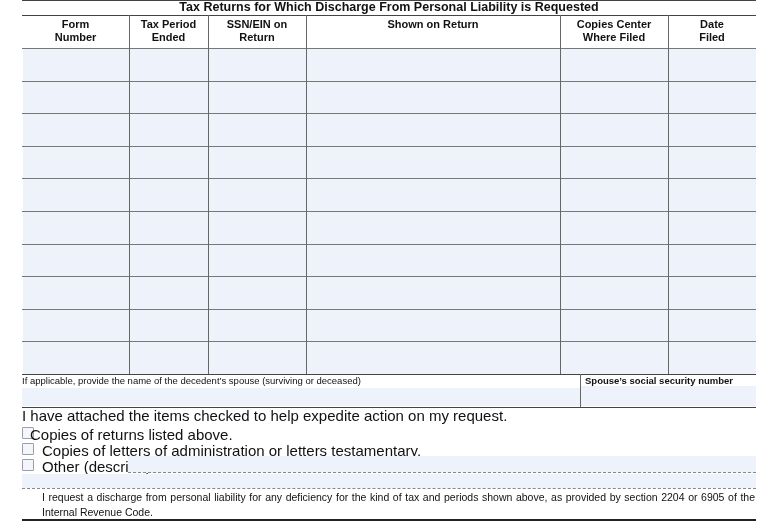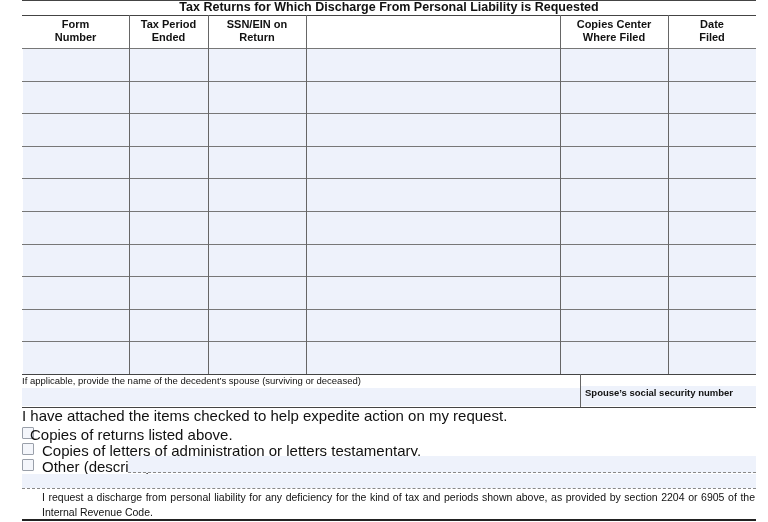--- a/index.html
+++ b/index.html
@@ -13,21 +13,21 @@
   .title {
     position:absolute; left:22px; width:734px; top:0px; height:15px;
     text-align:center; font-weight:bold; font-size:12.5px; line-height:15px;
   }
   .hdr {
     position:absolute; top:18px; height:30px; text-align:center;
     font-weight:bold; font-size:11px; line-height:13px;
   }
   .cell { position:absolute; background:#eef2fb; }
   .lbl { position:absolute; font-size:9.5px; line-height:11px; }
-  .lbl.bold { font-weight:bold;margin-top:12px; }
+  .lbl.bold { font-weight:bold; }
   .txt { position:absolute; font-size:15px; line-height:13px; }
   .cb {
     position:absolute; width:10px; height:10px; border:1px solid #9aa0aa;
     background:#f4f6fb; border-radius:1px;
   }
   .dash { position:absolute; height:0; border-top:1px dashed #888; }
   .para {
     position:absolute; left:42px; width:713px; font-size:10.5px; line-height:15px;
     text-align:justify; text-align-last:left;
   }
@@ -45,20 +45,21 @@
 </div>
 <div class="hdr" style="left:129px; width:79px;">
   <div>Tax Period</div>
   <div>Ended</div>
 </div>
 <div class="hdr" style="left:208px; width:98px;">
   <div>SSN/EIN on</div>
   <div>Return</div>
 </div>
 <div class="hdr" style="left:306px; width:254px;">
+  <div>Shown on Return</div>
 </div>
 <div class="hdr" style="left:560px; width:108px;">
   <div>Copies Center</div>
   <div>Where Filed</div>
 </div>
 <div class="hdr" style="left:668px; width:88px;">
   <div>Date</div>
   <div>Filed</div>
 </div>
 

